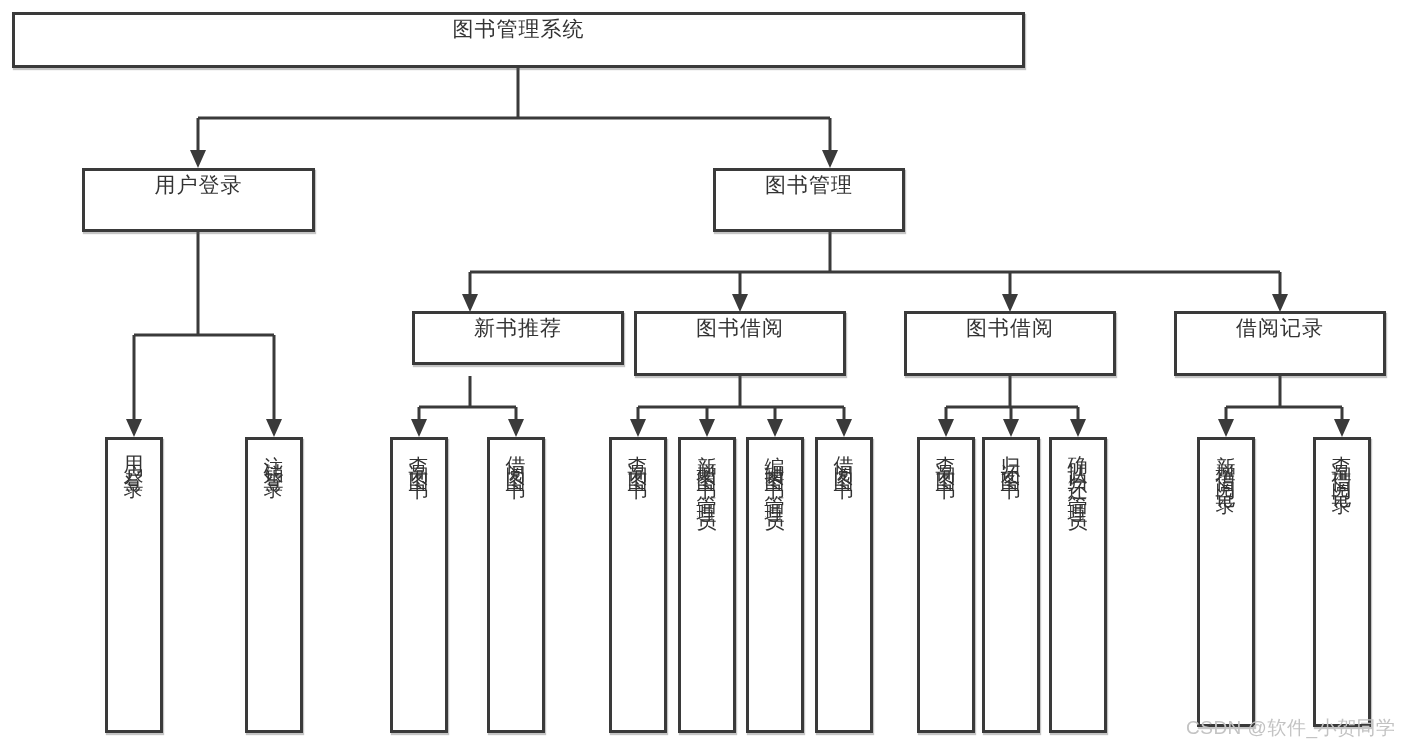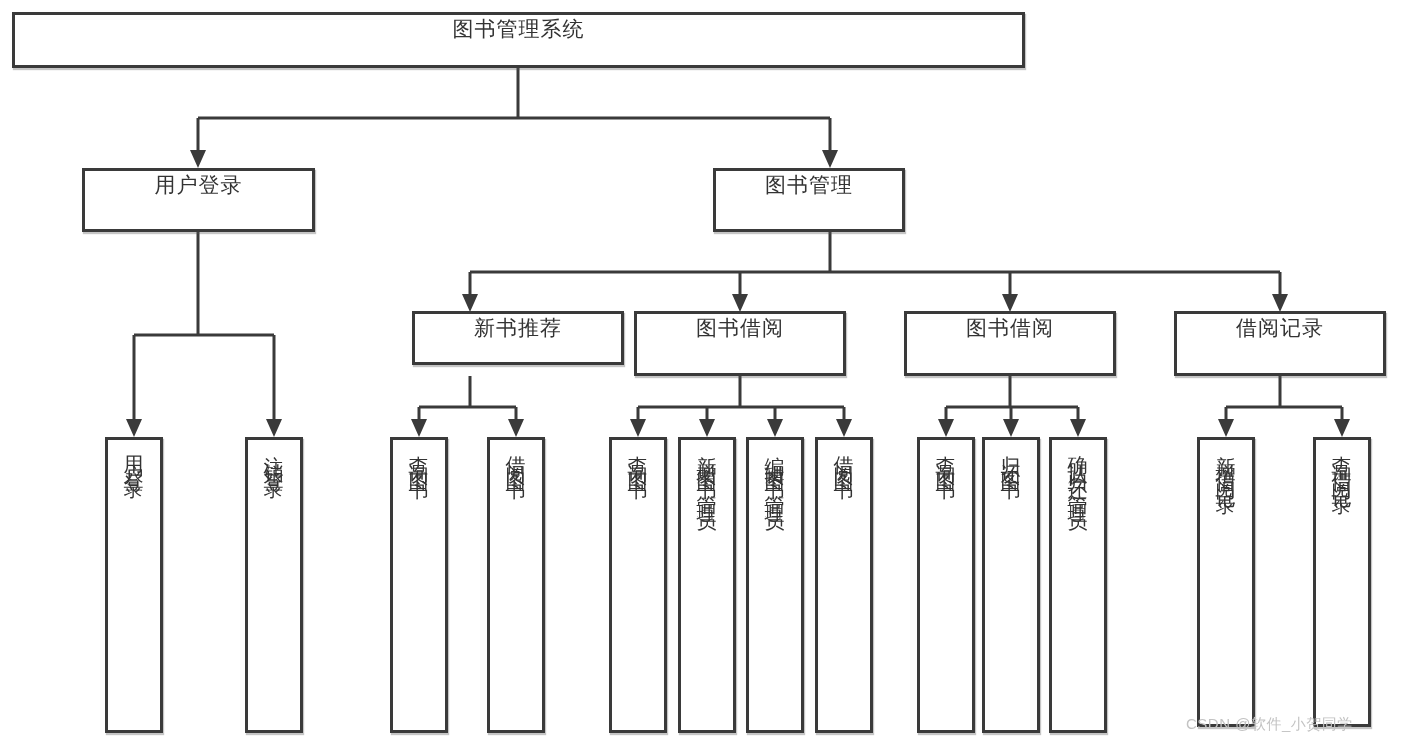--- a/index.html
+++ b/index.html
@@ -56,21 +56,21 @@
   .n-l3d  { left: 815px; }
   .n-l4a  { left: 917px; }
   .n-l4b  { left: 982px; }
   .n-l4c  { left: 1049px; }
   .n-l5a  { left: 1197px; height: 290px; }
   .n-l5b  { left: 1313px; height: 290px; }
   .watermark {
     position: absolute;
     left: 1186px;
     top: 715px;
-    font-size: 15px;
+    font-size: 19px;
     color: #c3c3c3;
     letter-spacing: 0.5px;
     z-index: 5;
     white-space: nowrap;
     text-align: right;
   }
 </style>
 </head>
 <body>
 

